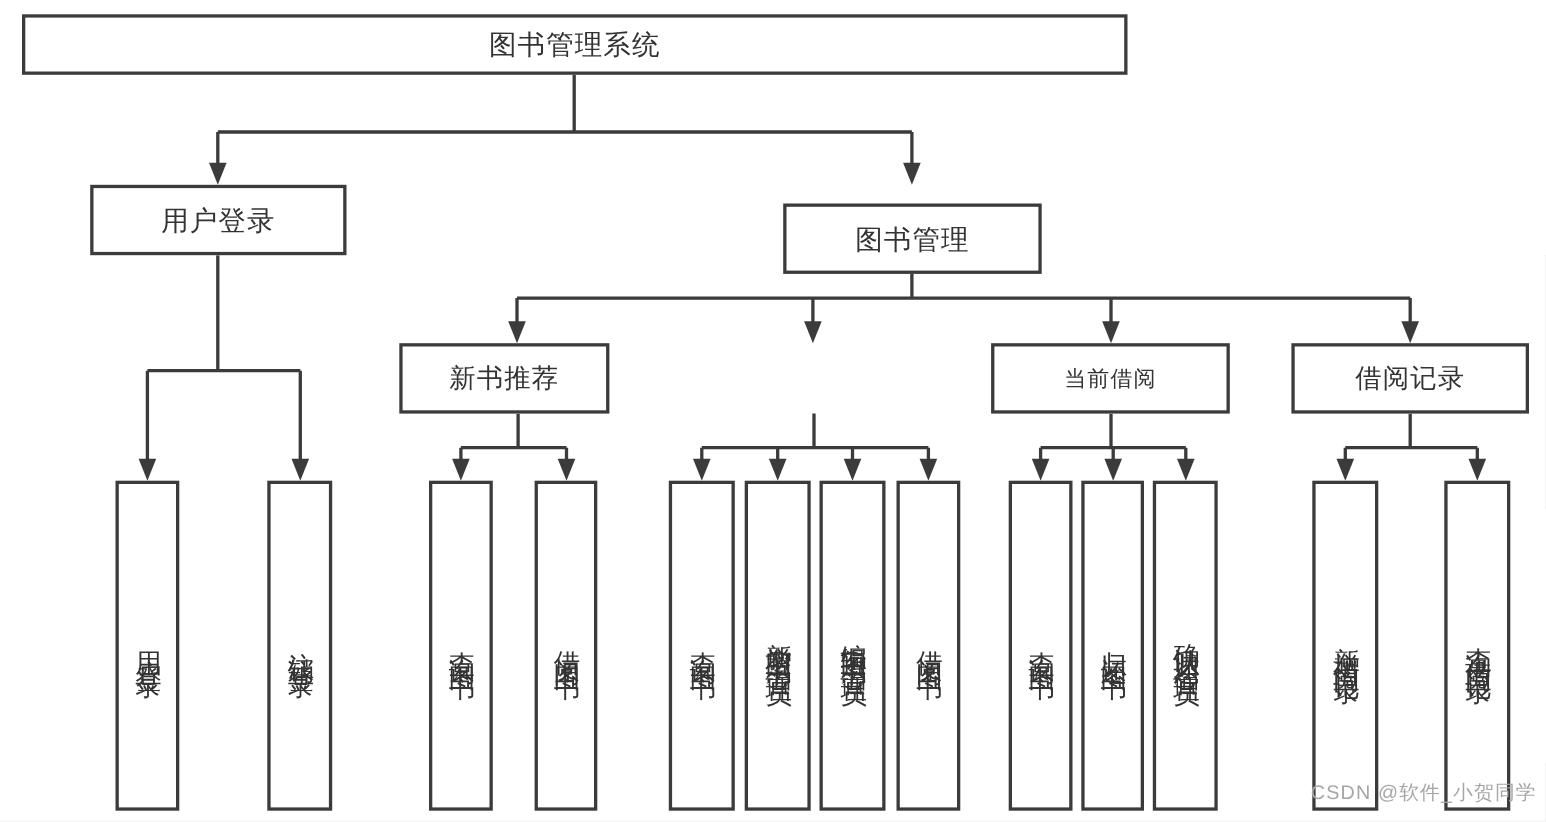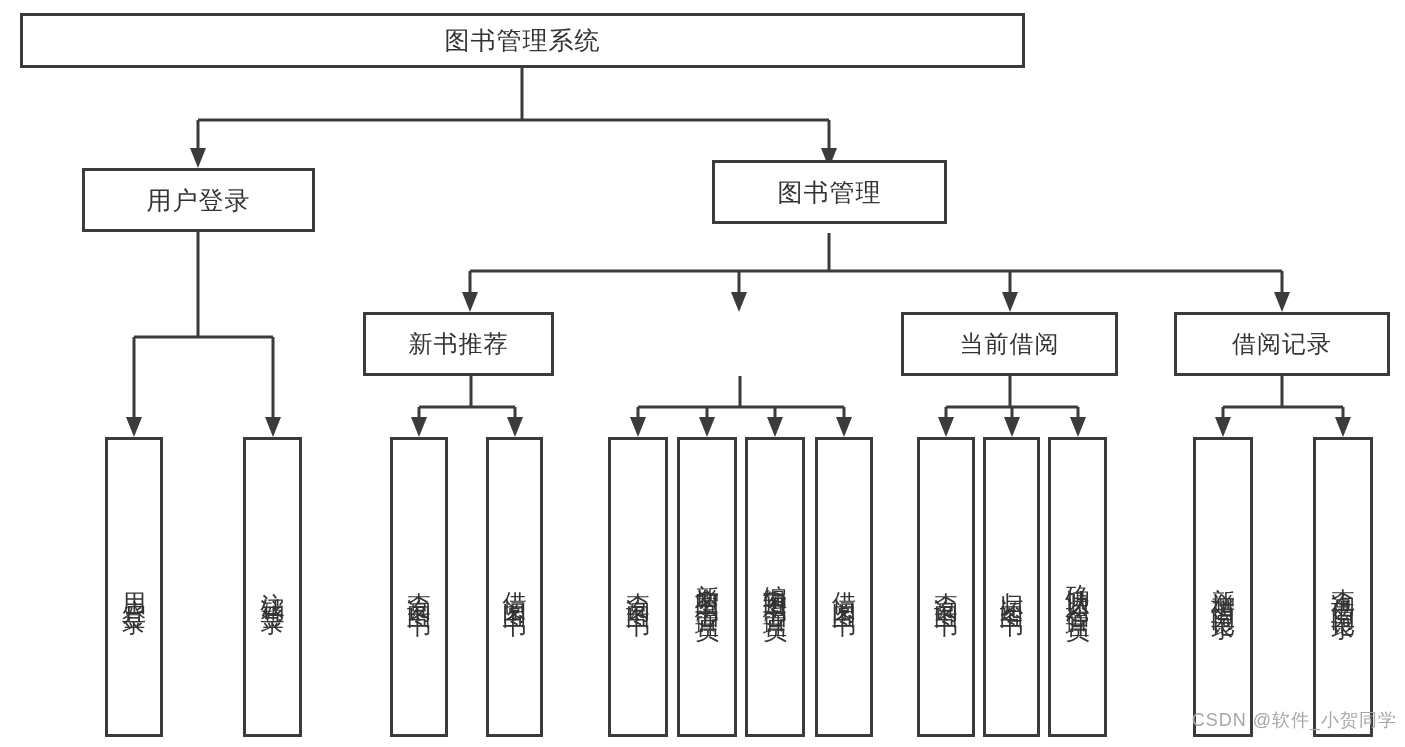--- a/index.html
+++ b/index.html
@@ -98,24 +98,24 @@
     <polygon class="carrow" points="1070,417 1086,417 1078,437"></polygon>
 
     <path class="cline" d="M1282 376 V407 M1223 407 H1343 M1223 407 V423 M1343 407 V423"></path>
     <polygon class="carrow" points="1215,417 1231,417 1223,437"></polygon>
     <polygon class="carrow" points="1335,417 1351,417 1343,437"></polygon>
   </svg>
 
   <div class="hbox" style="left:20px; top:13px; width:1005px; height:55px;">图书管理系统</div>
 
   <div class="hbox" style="left:82px; top:168px; width:233px; height:64px;">用户登录</div>
-  <div class="hbox" style="left:712px; top:160px; width:235px; height:64px;">图书管理</div>
+  <div class="hbox" style="left:712px; top:185px; width:235px; height:64px;">图书管理</div>
 
   <div class="hbox" style="left:363px; top:312px; width:191px; height:64px; font-size:24px;">新书推荐</div>
-  <div class="hbox" style="left:901px; top:312px; width:217px; height:64px; font-size:24px;">当前借阅</div>
+  <div class="hbox" style="left:901px; top:312px; width:217px; height:64px; font-size:20px;">当前借阅</div>
   <div class="hbox" style="left:1174px; top:312px; width:216px; height:64px; font-size:24px;">借阅记录</div>
 
   <div class="vbox" style="left:105px; top:437px; width:58px; height:300px;">用户登录</div>
   <div class="vbox" style="left:243px; top:437px; width:59px; height:300px;">注销登录</div>
 
   <div class="vbox" style="left:390px; top:437px; width:58px; height:300px;">查询图书</div>
   <div class="vbox" style="left:486px; top:437px; width:57px; height:300px;">借阅图书</div>
 
   <div class="vbox" style="left:608px; top:437px; width:60px; height:300px;">查询图书</div>
   <div class="vbox" style="left:677px; top:437px; width:60px; height:300px; letter-spacing:5px;">新增图书（管理员）</div>

